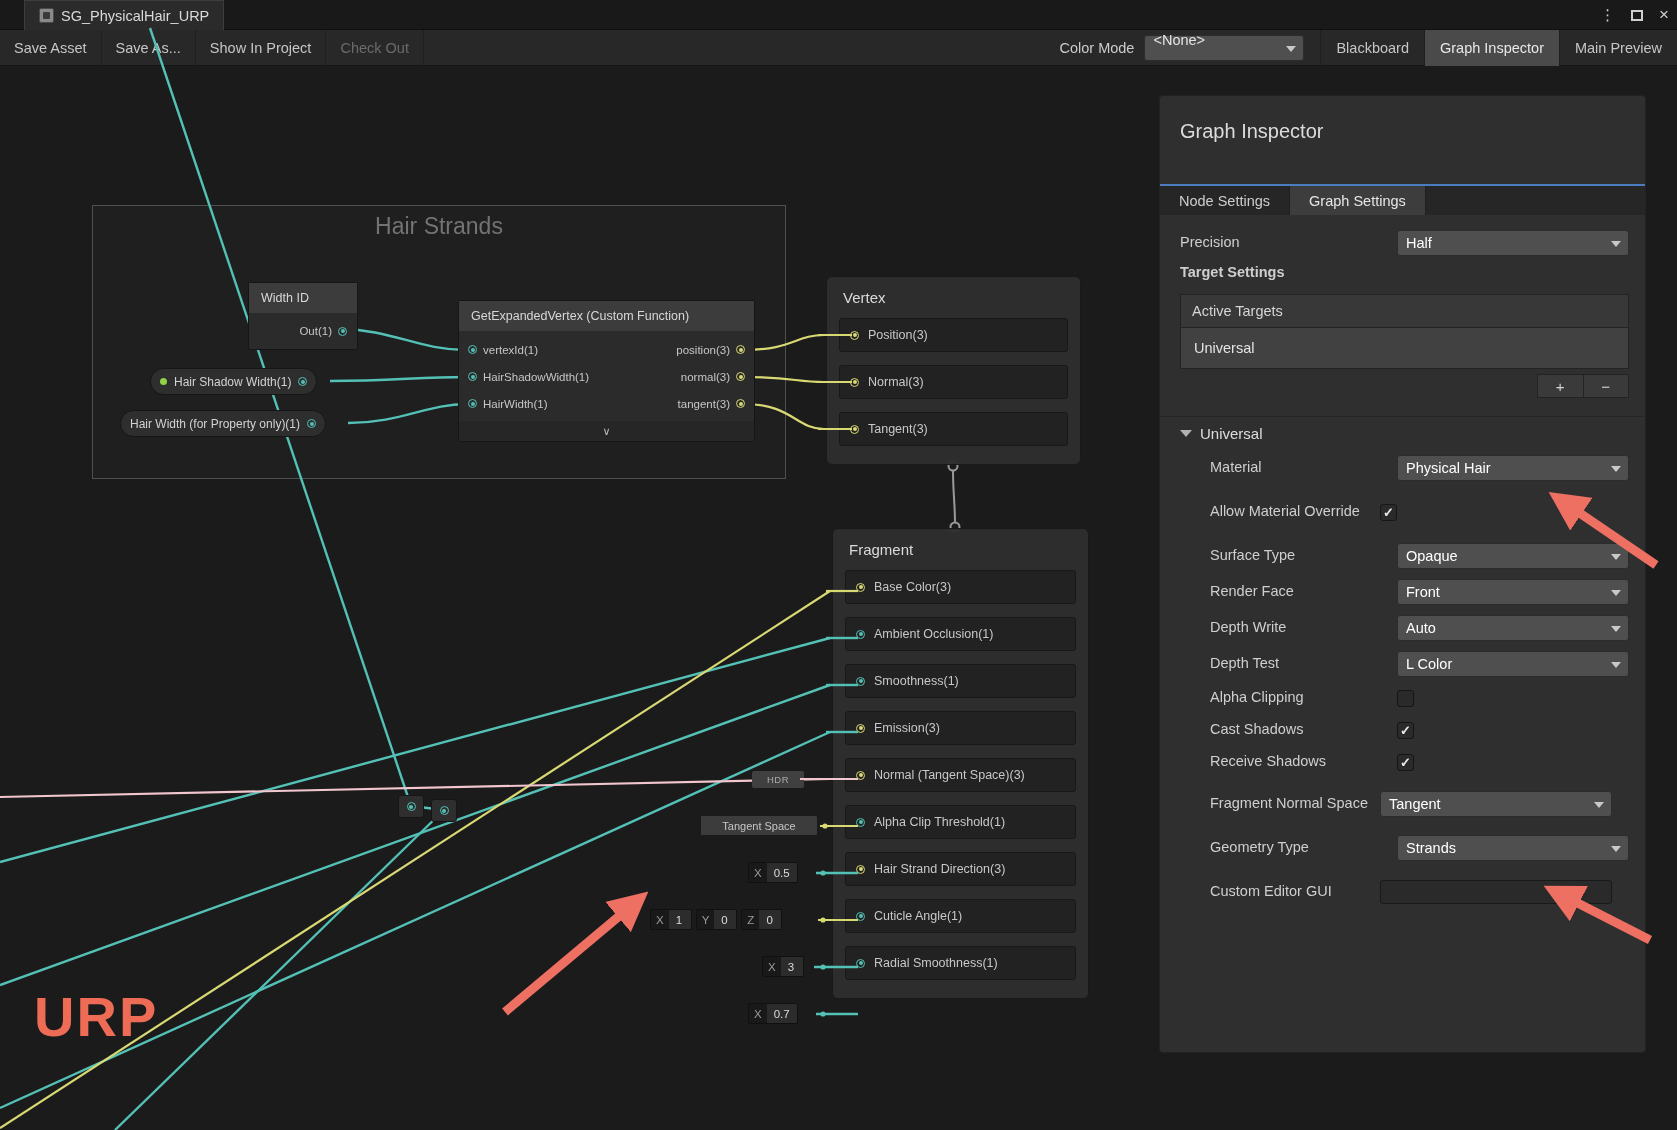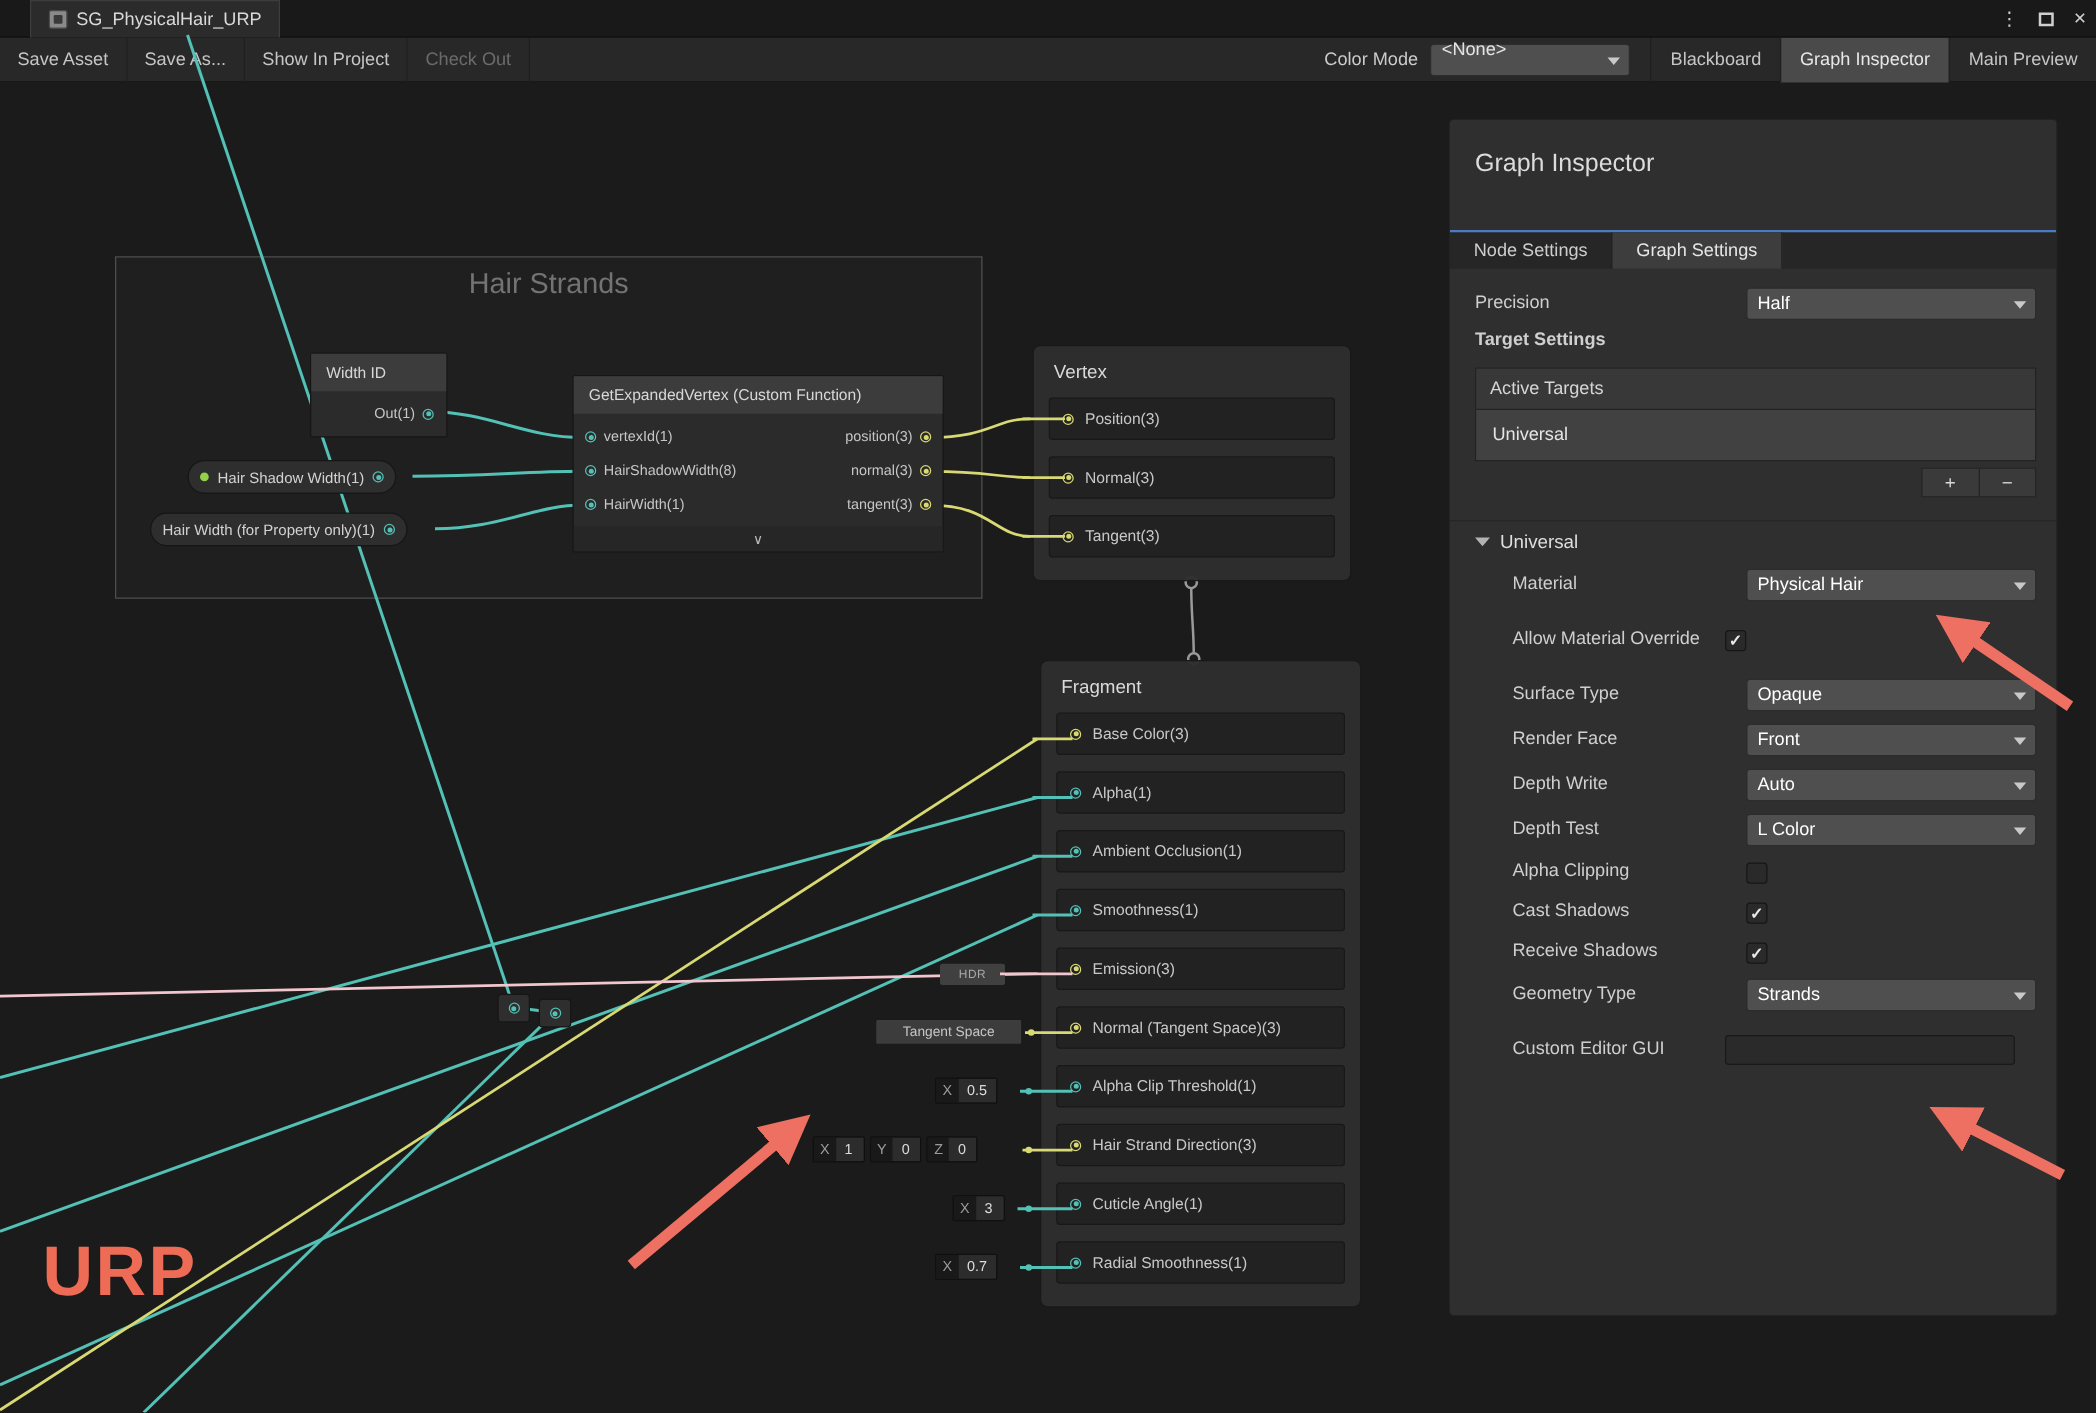--- a/index.html
+++ b/index.html
@@ -183,21 +183,21 @@
           <span>vertexId(1)</span>
         </span>
       <span class="cf-cell">
           <span>position(3)</span>
           <span class="port v3"></span>
         </span>
     </div>
     <div class="cf-row">
       <span class="cf-cell">
           <span class="port"></span>
-          <span>HairShadowWidth(8)</span>
+          <span>HairShadowWidth(1)</span>
         </span>
       <span class="cf-cell">
           <span>normal(3)</span>
           <span class="port v3"></span>
         </span>
     </div>
     <div class="cf-row">
       <span class="cf-cell">
           <span class="port"></span>
           <span>HairWidth(1)</span>
@@ -225,24 +225,20 @@
     <span class="port v3"></span>
     <span>Tangent(3)</span>
   </div>
 </div>
 
 <div class="ctx" style="left:832px;top:528px">
   <div class="ctx-title">Fragment</div>
   <div class="ctx-row">
       <span class="port v3"></span>
       <span>Base Color(3)</span>
-    </div>
-  <div class="ctx-row">
-      <span class="port"></span>
-      <span>Alpha(1)</span>
     </div>
   <div class="ctx-row">
       <span class="port"></span>
       <span>Ambient Occlusion(1)</span>
     </div>
   <div class="ctx-row">
       <span class="port"></span>
       <span>Smoothness(1)</span>
     </div>
   <div class="ctx-row">
@@ -426,20 +422,28 @@
       <div class="pctl">
           <div class="cb">✓</div>
         </div>
     </div>
     <div class="prow indent h32">
       <span class="plabel">Receive Shadows</span>
       <div class="pctl">
           <div class="cb">✓</div>
         </div>
     </div>
+    <div class="prow indent h52">
+      <span class="plabel" style="max-width:170px">Fragment Normal Space</span>
+      <div class="pctl">
+          <div class="dd">
+            <span>Tangent</span>
+          </div>
+        </div>
+    </div>
     <div class="prow indent h36">
       <span class="plabel">Geometry Type</span>
       <div class="pctl">
           <div class="dd">
             <span>Strands</span>
           </div>
         </div>
     </div>
     <div class="prow indent h52">
       <span class="plabel" style="max-width:170px">Custom Editor GUI</span>

